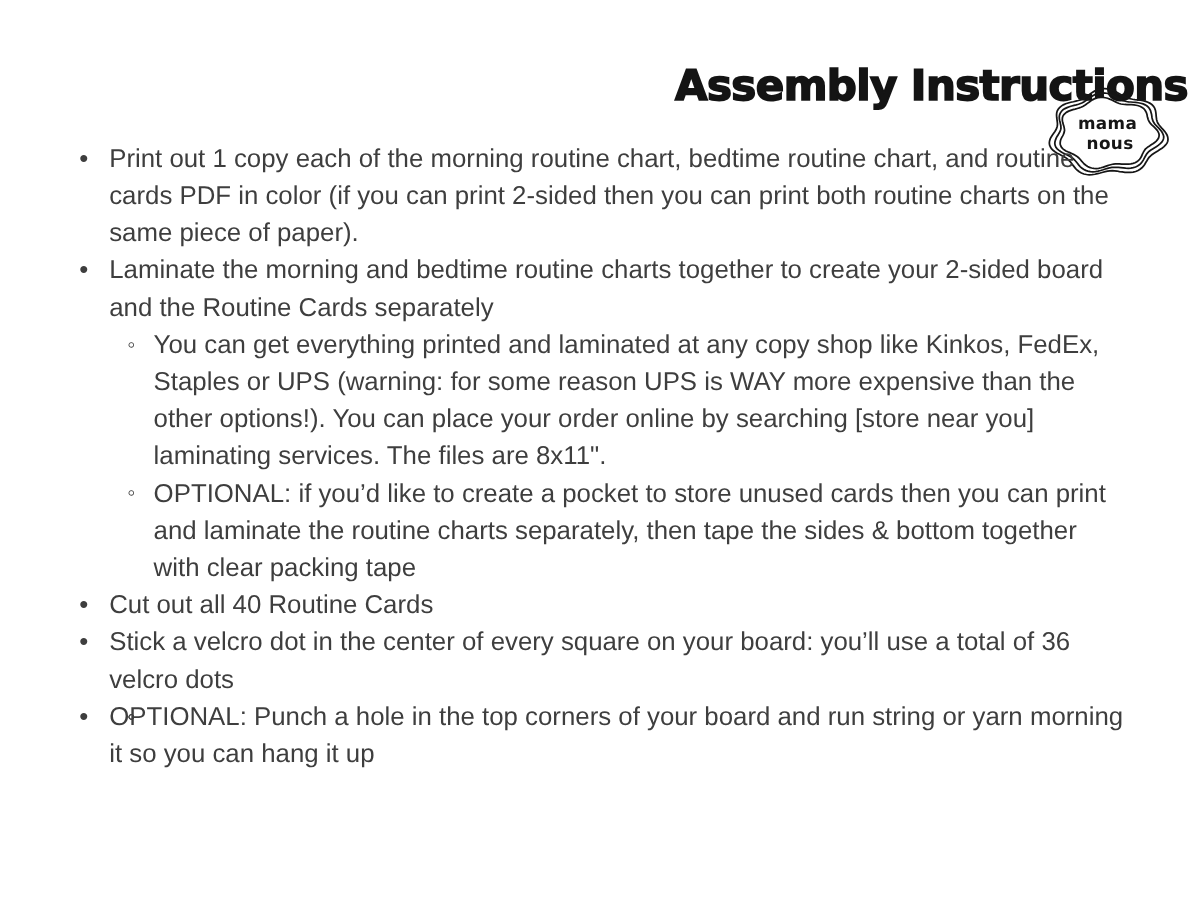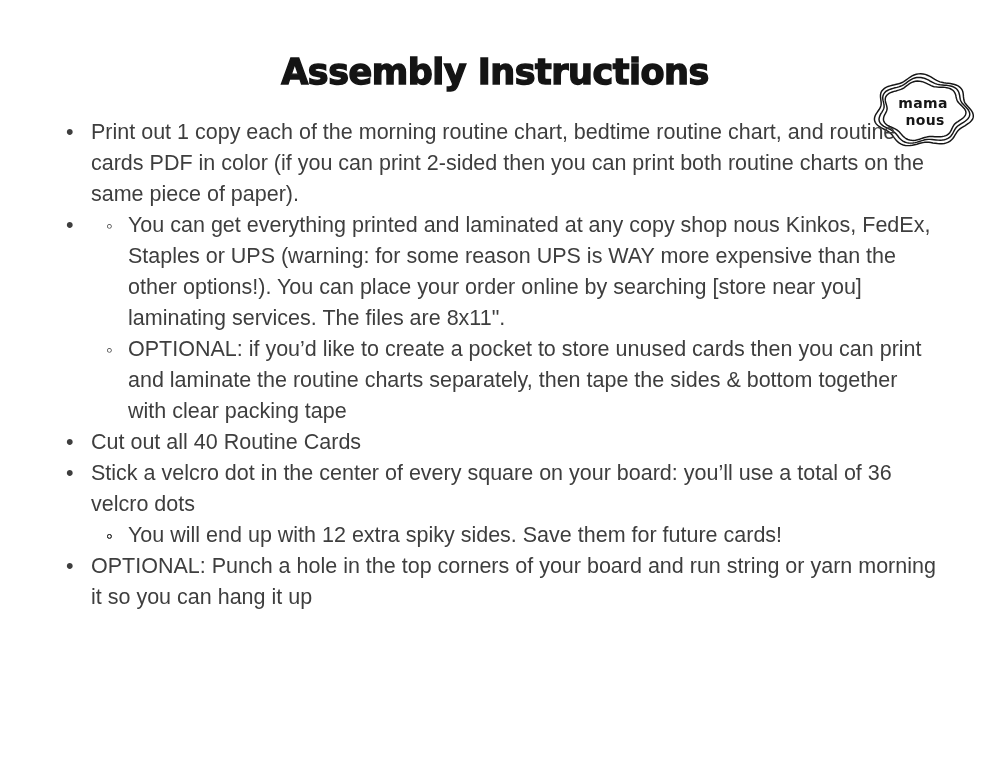--- a/index.html
+++ b/index.html
@@ -10,21 +10,21 @@
     color: #3e3e3e;
     position: relative;
     overflow: hidden;
   }
   .page { position: relative; width: 100%; height: 100%; }
 
   
   .title {
     margin-top: 50px;
     margin-bottom: 23px;
-    text-align: center;
+    text-align: right;
     font-family: "DejaVu Sans", sans-serif;
     font-weight: 800;
     font-size: 35px;
     line-height: 44px;
     color: #141414;
     letter-spacing: -0.5px;
     -webkit-text-stroke: 1.4px #141414;
   }
 
   
@@ -89,24 +89,25 @@
   <div class="content">
     <ul>
 
       <li class="l1">
         <span class="marker">•</span>
         <span>Print out 1 copy each of the morning routine chart, bedtime routine chart, and routine cards PDF in color (if you can print 2-sided then you can print both routine charts on the same piece of paper).</span>
       </li>
 
       <li class="l1">
         <span class="marker">•</span>
+        <span>Laminate the morning and bedtime routine charts together to create your 2-sided board and the Routine Cards separately</span>
         <ul class="sub">
           <li class="l2">
             <span class="marker">◦</span>
-            <span>You can get everything printed and laminated at any copy shop nous Kinkos, FedEx, Staples or UPS (warning: for some reason UPS is WAY more expensive than the other options!). You can place your order online by searching [store near you] laminating services. The files are 8x11".</span>
+            <span>You can get everything printed and laminated at any copy shop like Kinkos, FedEx, Staples or UPS (warning: for some reason UPS is WAY more expensive than the other options!). You can place your order online by searching [store near you] laminating services. The files are 8x11".</span>
           </li>
           <li class="l2">
             <span class="marker">◦</span>
             <span>OPTIONAL: if you’d like to create a pocket to store unused cards then you can print and laminate the routine charts separately, then tape the sides &amp; bottom together with clear packing tape</span>
           </li>
         </ul>
       </li>
 
       <li class="l1">
         <span class="marker">•</span>
@@ -118,21 +119,20 @@
         <span>Stick a velcro dot in the center of every square on your board: you’ll use a total of 36 velcro dots</span>
         <ul class="sub">
           <li class="l2">
             <span class="marker">◦</span>
           </li>
           <li class="l2">
             <span class="marker">◦</span>
           </li>
           <li class="l2">
             <span class="marker">◦</span>
-            <span>You will end up with 12 extra spiky sides. Save them for future cards!</span>
           </li>
         </ul>
       </li>
 
       <li class="l1">
         <span class="marker">•</span>
         <span>OPTIONAL: Punch a hole in the top corners of your board and run string or yarn morning it so you can hang it up</span>
       </li>
 
     </ul>

